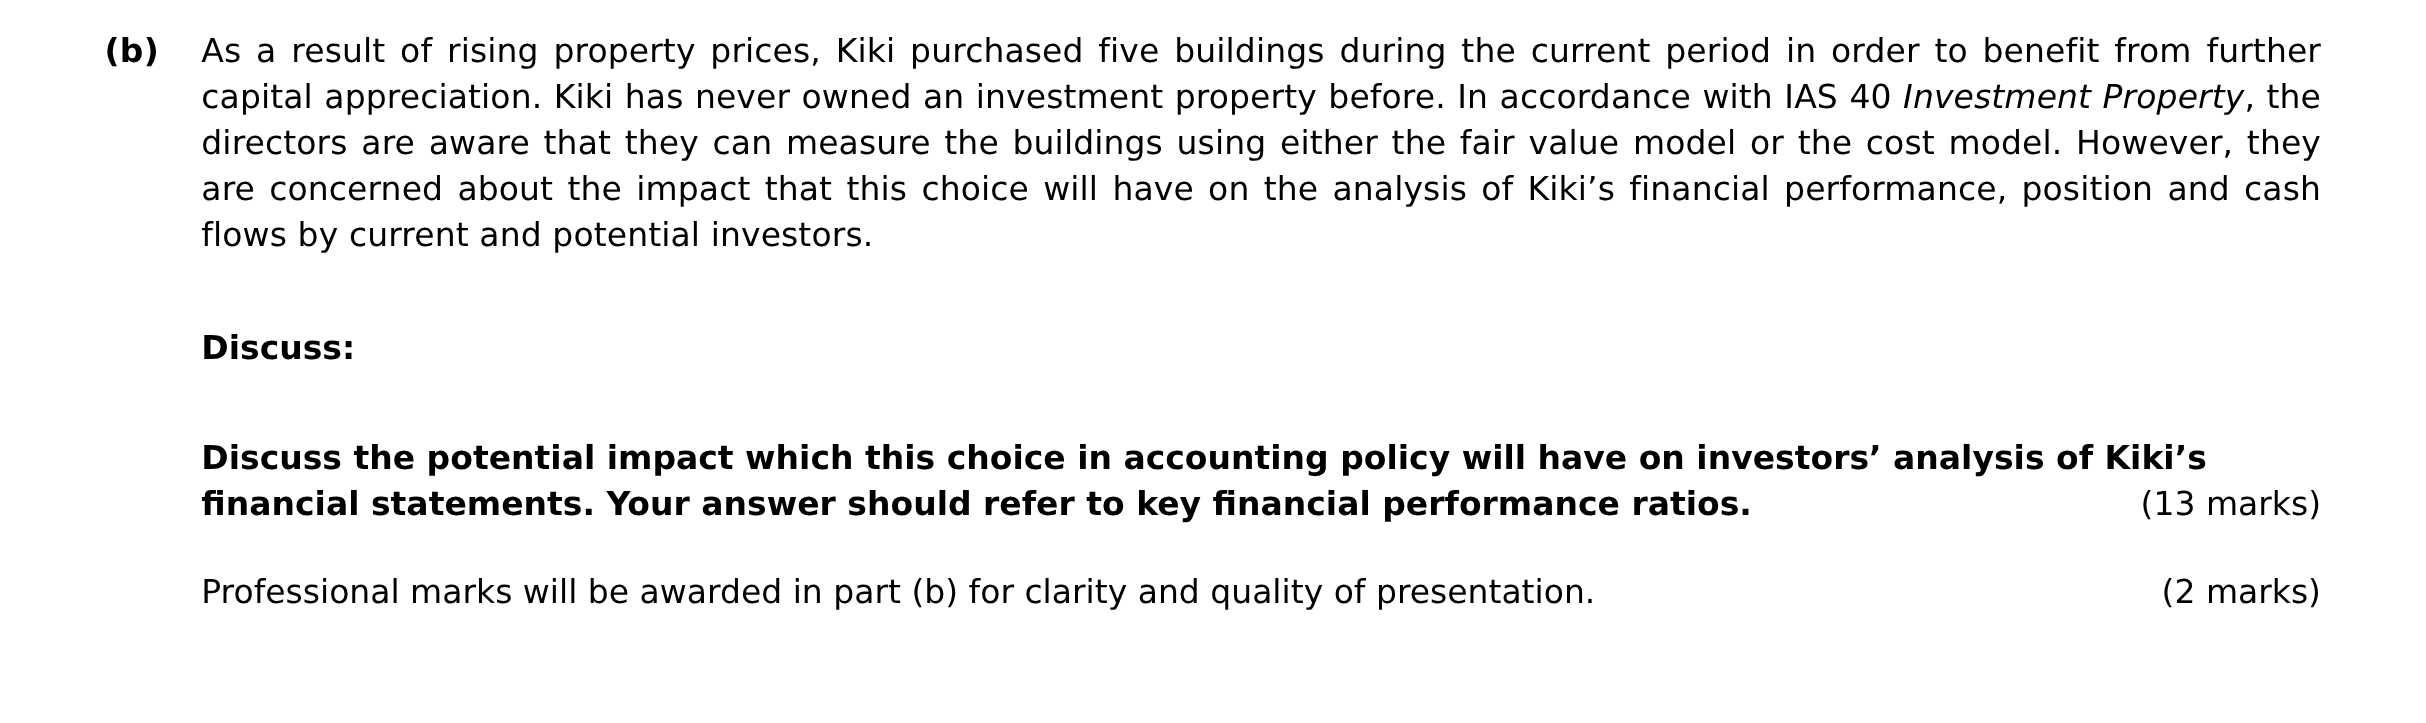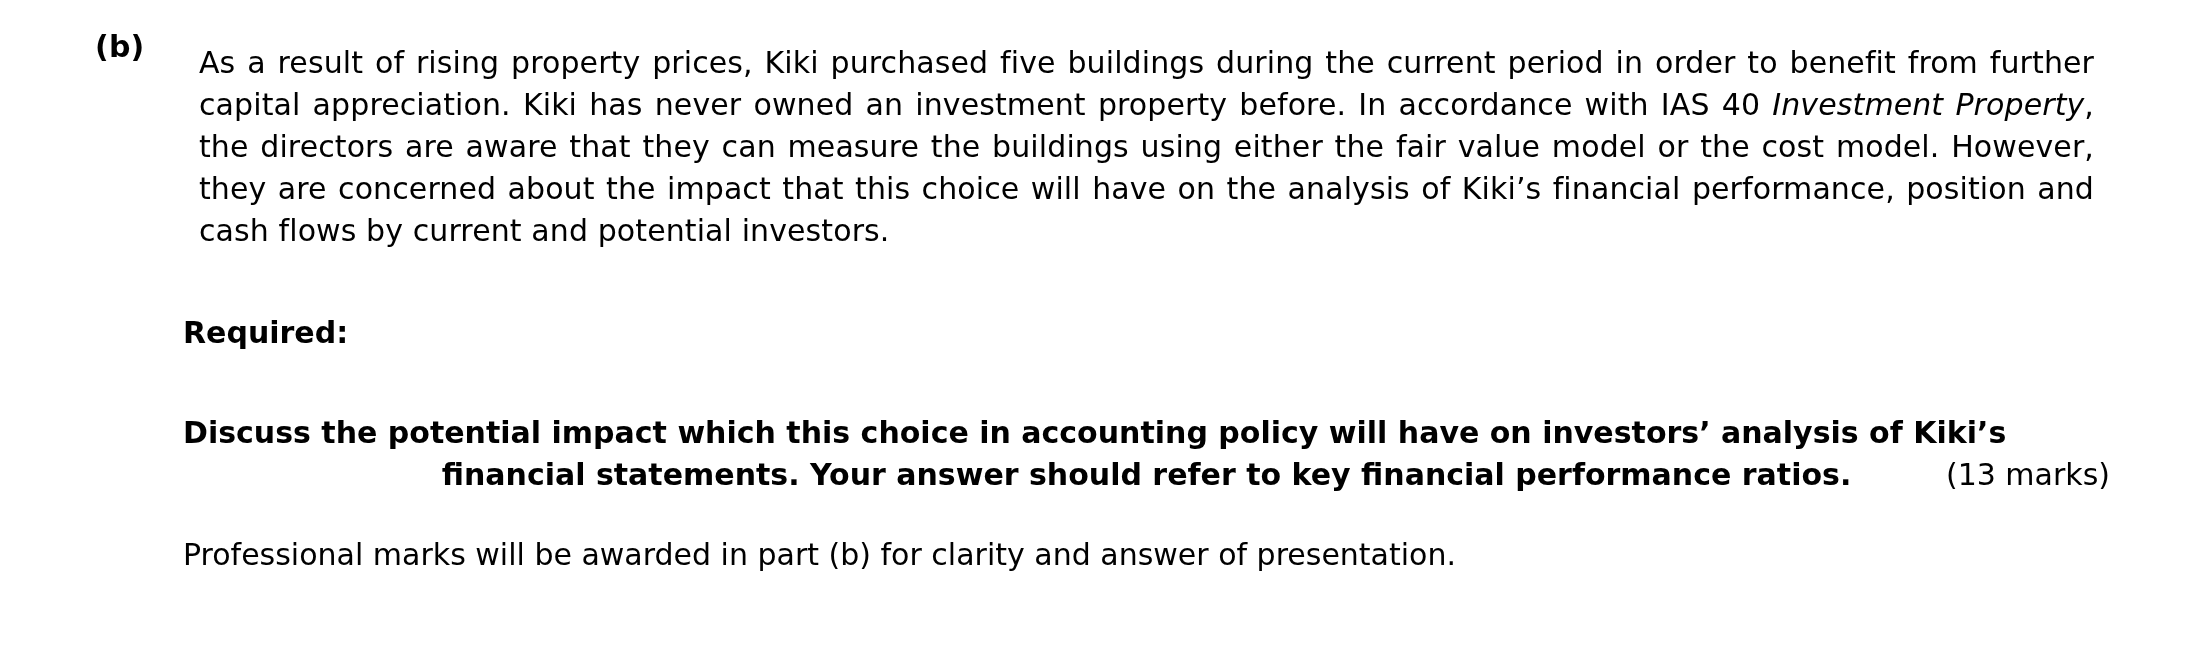--- a/index.html
+++ b/index.html
@@ -35,21 +35,21 @@
   }
   .part-body {
     flex: 1 1 auto;
     max-width: 1930px;
   }
   .para {
     font-size: 30px;
     line-height: 42px;
     text-align: justify;
     text-justify: inter-word;
-    margin: 16px;
+    margin: 0;
     letter-spacing: 0.1px;
   }
   .para .italic {
     font-style: italic;
   }
   .required-heading {
     font-weight: bold;
     font-size: 30px;
     line-height: 42px;
     margin-top: 60px;
@@ -68,21 +68,20 @@
     font-size: 30px;
     line-height: 42px;
     white-space: nowrap;
   }
   .req-line-1 {
     display: block;
   }
   .req-line-2 {
     display: block;
     position: relative;
-    text-align: center;
   }
   .prof-marks {
     font-size: 30px;
     line-height: 42px;
     margin-top: 38px;
     position: relative;
   }
   .prof-marks .marks {
     top: 0;
   }
@@ -93,29 +92,30 @@
 <div class="page">
 
   <div class="question-block">
 
     <div class="part-label">(b)</div>
 
     <div class="part-body">
 
       <p class="para"><span>As a result of rising property prices, Kiki purchased five buildings during the current period in order to benefit from further capital appreciation. Kiki has never owned an investment property before. In accordance with IAS 40 </span><span class="italic">Investment Property</span><span>, the directors are aware that they can measure the buildings using either the fair value model or the cost model. However, they are concerned about the impact that this choice will have on the analysis of Kiki’s financial performance, position and cash flows by current and potential investors.</span></p>
 
-      <div class="required-heading">Required:</div>
+      <div class="required-heading">Discuss:</div>
 
       <div class="requirement">
         <span class="req-line-1">Discuss the potential impact which this choice in accounting policy will have on investors’ analysis of Kiki’s</span>
         <span class="req-line-2">
           <span>financial statements. Your answer should refer to key financial performance ratios.</span>
           <span class="marks">(13 marks)</span>
         </span>
       </div>
 
       <div class="prof-marks">
-        <span>Professional marks will be awarded in part (b) for clarity and answer of presentation.</span>
+        <span>Professional marks will be awarded in part (b) for clarity and quality of presentation.</span>
+        <span class="marks">(2 marks)</span>
       </div>
 
     </div>
   </div>
 </div>
 
 </body></html>

